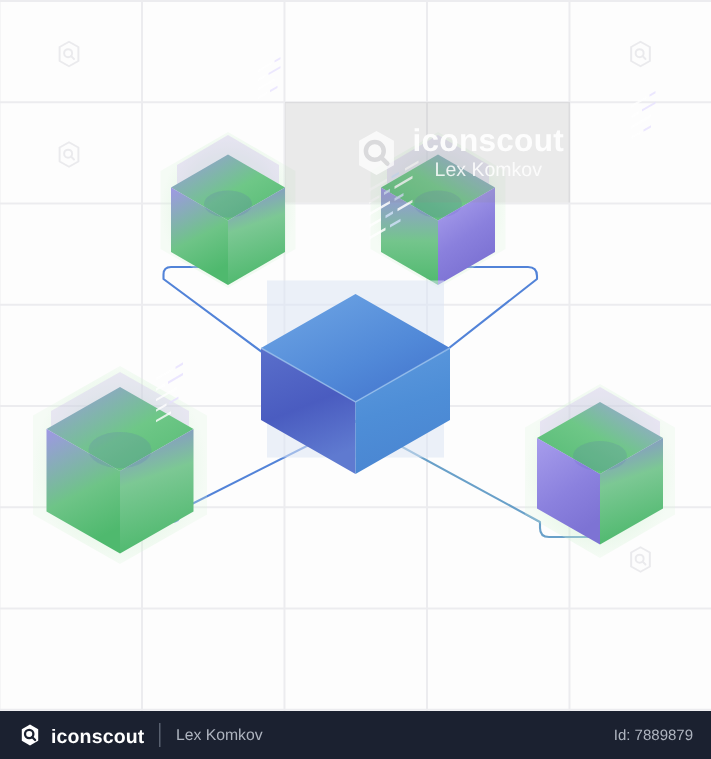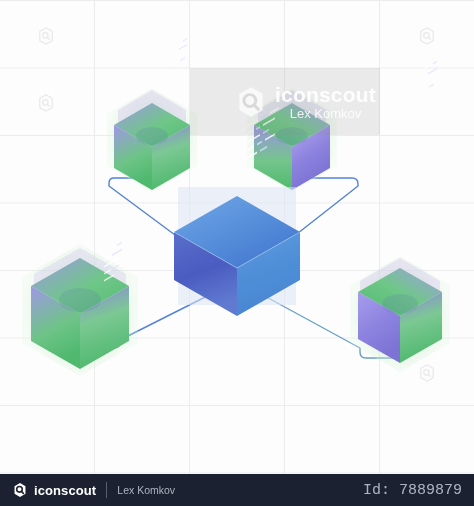--- a/index.html
+++ b/index.html
@@ -115,23 +115,22 @@
     width: 1px; height: 16px;
     background: #58606f;
     margin: 0 10px;
   }
   #footer-author {
     font-size: 10.5px;
     color: #aeb4bf;
   }
   #footer-id {
     margin-left: auto;
-    font-size: 15px;
+    font-size: 10px;
     color: #aeb4bf;
-    font-family: Liberation Mono, monospace;
   }
 </style>
 </head>
 <body>
 
 <div id="app">
 
   <div id="canvas">
 
     <div id="grid"></div>

